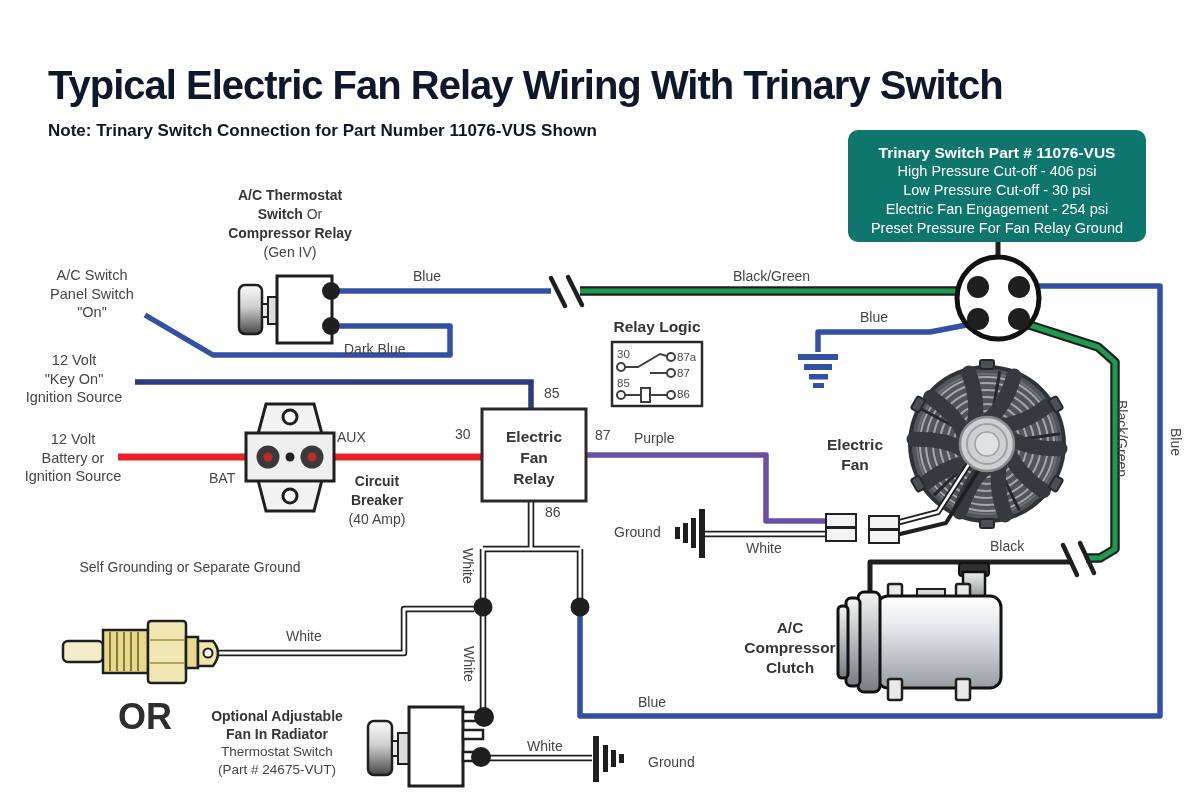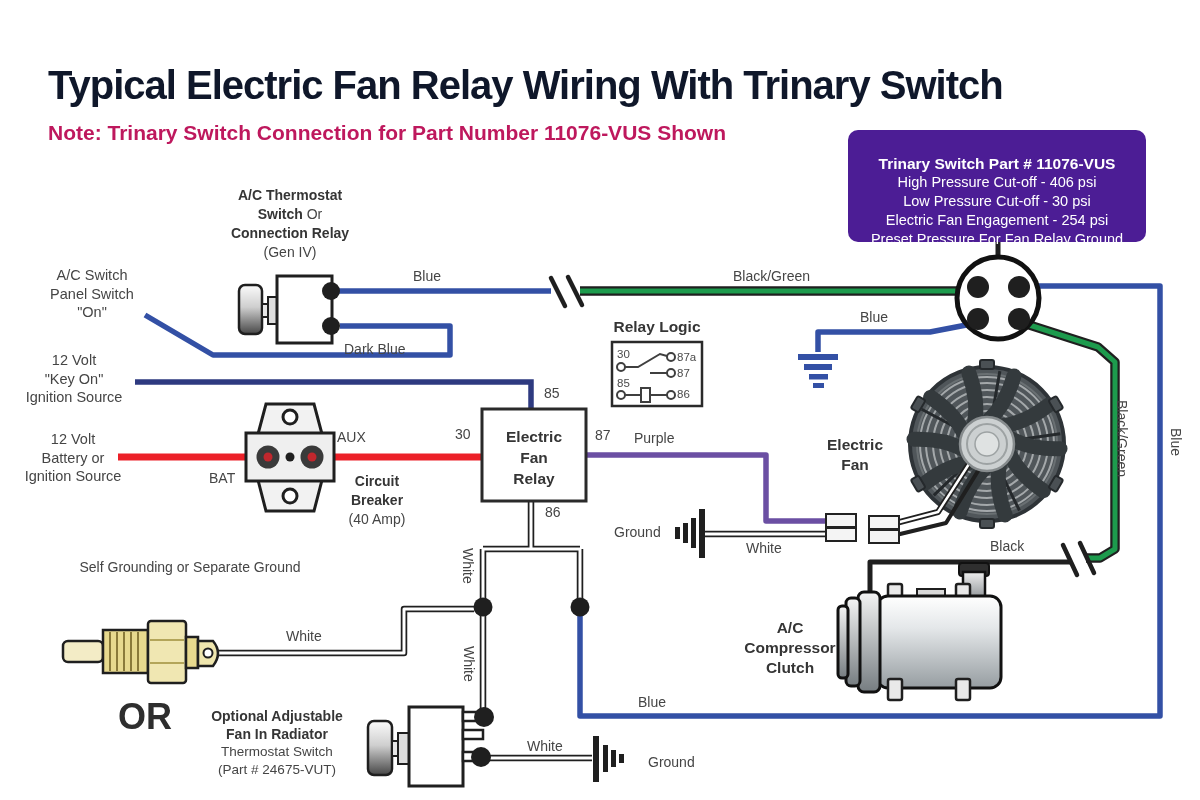--- a/index.html
+++ b/index.html
@@ -8,25 +8,25 @@
     background:#ffffff;
     font-family:"Liberation Sans",sans-serif;
     color:#454545;
   }
   svg{position:absolute;left:0;top:0;}
   .lbl{position:absolute;white-space:nowrap;line-height:1.25;}
   .c{transform:translateX(-50%);text-align:center;}
   .b{font-weight:bold;color:#353535;}
   .vlabel{transform-origin:0 0;transform:rotate(90deg);}
   .title{left:48px;top:60px;font-size:40px;font-weight:bold;color:#0f172a;letter-spacing:-1px;}
-  .note{left:48px;top:120px;font-size:21px;font-weight:bold;color:#be185d;}
+  .note{left:48px;top:120px;font-size:17px;font-weight:bold;color:#0f172a;}
   .tribox{
     position:absolute;left:848px;top:130px;width:298px;height:112px;
-    background:#4c1d95;border-radius:10px;color:#fff;text-align:center;
-    padding-top:24px;box-sizing:border-box;line-height:19px;font-size:14.5px;
+    background:#0f766e;border-radius:10px;color:#fff;text-align:center;
+    padding-top:13px;box-sizing:border-box;line-height:19px;font-size:14.5px;
   }
   .tribox .t{font-weight:bold;font-size:15.5px;}
   .s11{font-size:11.5px;color:#4a4a4a;}
   .s14{font-size:14px;}
   .s145{font-size:14.5px;}
   .s15{font-size:14px;}
 </style>
 </head>
 <body>
 
@@ -292,21 +292,21 @@
   <div class="t">Trinary Switch  Part # 11076-VUS</div>
   <div>High Pressure Cut-off - 406 psi</div>
   <div>Low Pressure Cut-off - 30 psi</div>
   <div>Electric Fan Engagement - 254 psi</div>
   <div>Preset Pressure For Fan Relay Ground</div>
 </div>
 
 <div class="lbl c s15" style="left:290px;top:186px;line-height:19px;">
   <div class="b">A/C Thermostat</div>
   <div><span class="b">Switch</span><span> Or</span></div>
-  <div class="b">Connection Relay</div>
+  <div class="b">Compressor Relay</div>
   <div>(Gen IV)</div>
 </div>
 
 <div class="lbl c s145" style="left:92px;top:266px;line-height:18.5px;">
   <div>A/C Switch</div>
   <div>Panel Switch</div>
   <div>"On"</div>
 </div>
 
 <div class="lbl c s145" style="left:74px;top:351px;line-height:18.5px;">

